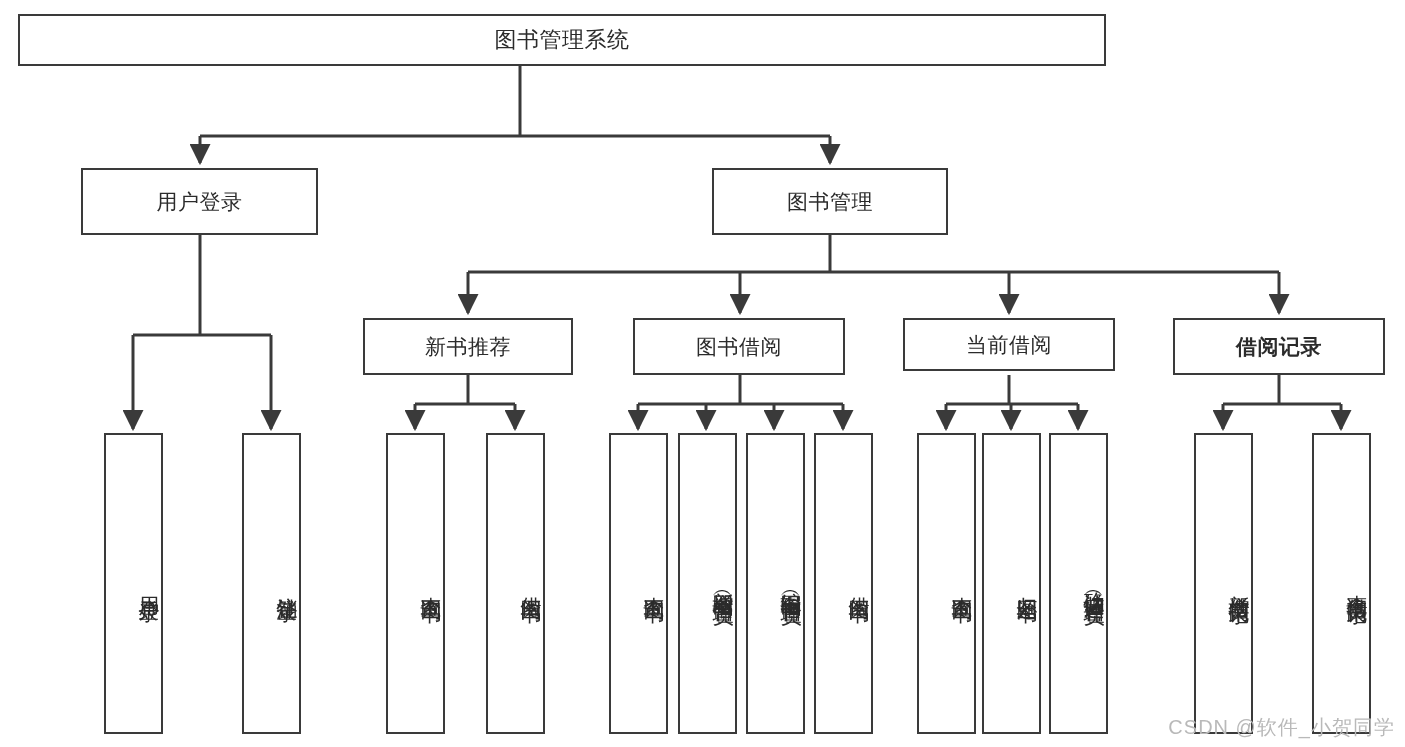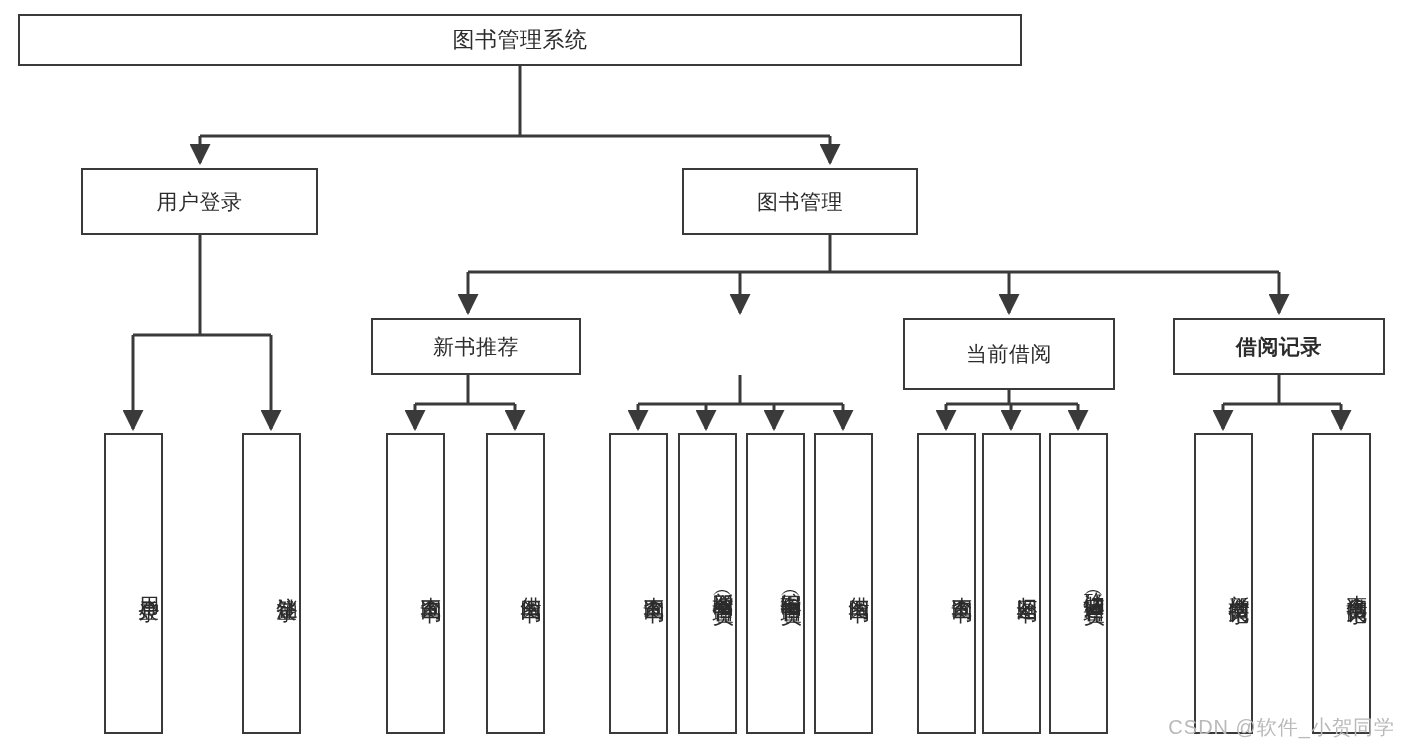--- a/index.html
+++ b/index.html
@@ -121,35 +121,38 @@
       <path d="M 1011 404 L 1011 429" marker-end="url(#arrow)"></path>
       <path d="M 1078 404 L 1078 429" marker-end="url(#arrow)"></path>
 
       <path d="M 1279 375 L 1279 404"></path>
       <path d="M 1223 404 L 1341 404"></path>
       <path d="M 1223 404 L 1223 429" marker-end="url(#arrow)"></path>
       <path d="M 1341 404 L 1341 429" marker-end="url(#arrow)"></path>
     </g>
   </svg>
 
-  <div class="node node-h node-root" style="left:18px; top:14px; width:1004px; height:52px;">
+  <div class="node node-h node-root" style="left:18px; top:14px; width:1088px; height:52px;">
     <span>图书管理系统</span>
   </div>
 
   <div class="node node-h" style="left:81px; top:168px; width:237px; height:67px;">
     <span>用户登录</span>
   </div>
-  <div class="node node-h" style="left:682px; top:168px; width:236px; height:67px;">
+  <div class="node node-h" style="left:712px; top:168px; width:236px; height:67px;">
     <span>图书管理</span>
   </div>
 
-  <div class="node node-h" style="left:371px; top:318px; width:210px; height:57px;">
+  <div class="node node-h" style="left:363px; top:318px; width:210px; height:57px;">
     <span>新书推荐</span>
   </div>
-  <div class="node node-h" style="left:903px; top:318px; width:212px; height:72px;">
+  <div class="node node-h" style="left:633px; top:318px; width:212px; height:57px;">
+    <span>图书借阅</span>
+  </div>
+  <div class="node node-h" style="left:903px; top:318px; width:212px; height:53px;">
     <span>当前借阅</span>
   </div>
   <div class="node node-h" style="left:1173px; top:318px; width:212px; height:57px;font-weight:bold;">
     <span>借阅记录</span>
   </div>
 
   <div class="node node-v" style="left:104px; top:433px; width:59px; height:301px;">
     <span class="vtext">用户登录</span>
   </div>
   <div class="node node-v" style="left:242px; top:433px; width:59px; height:301px;">

